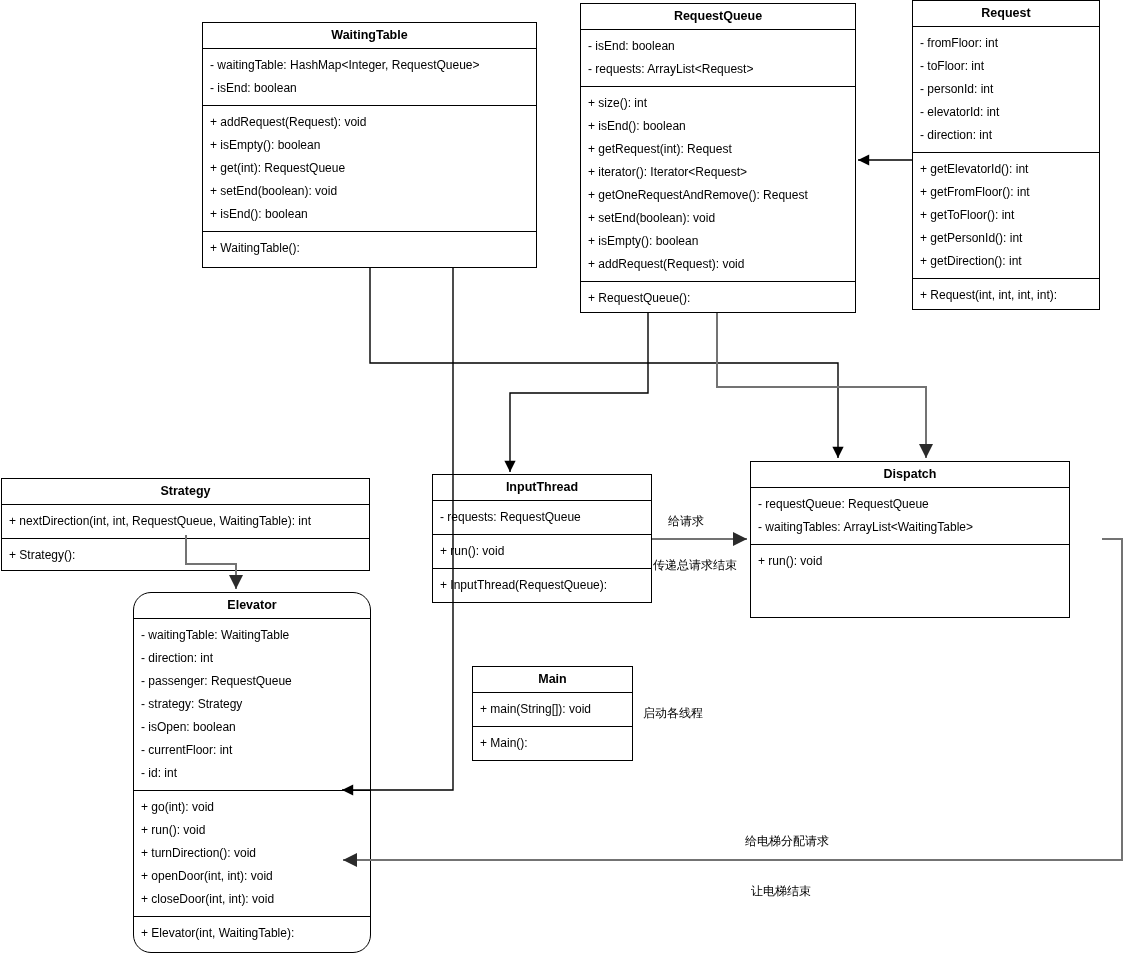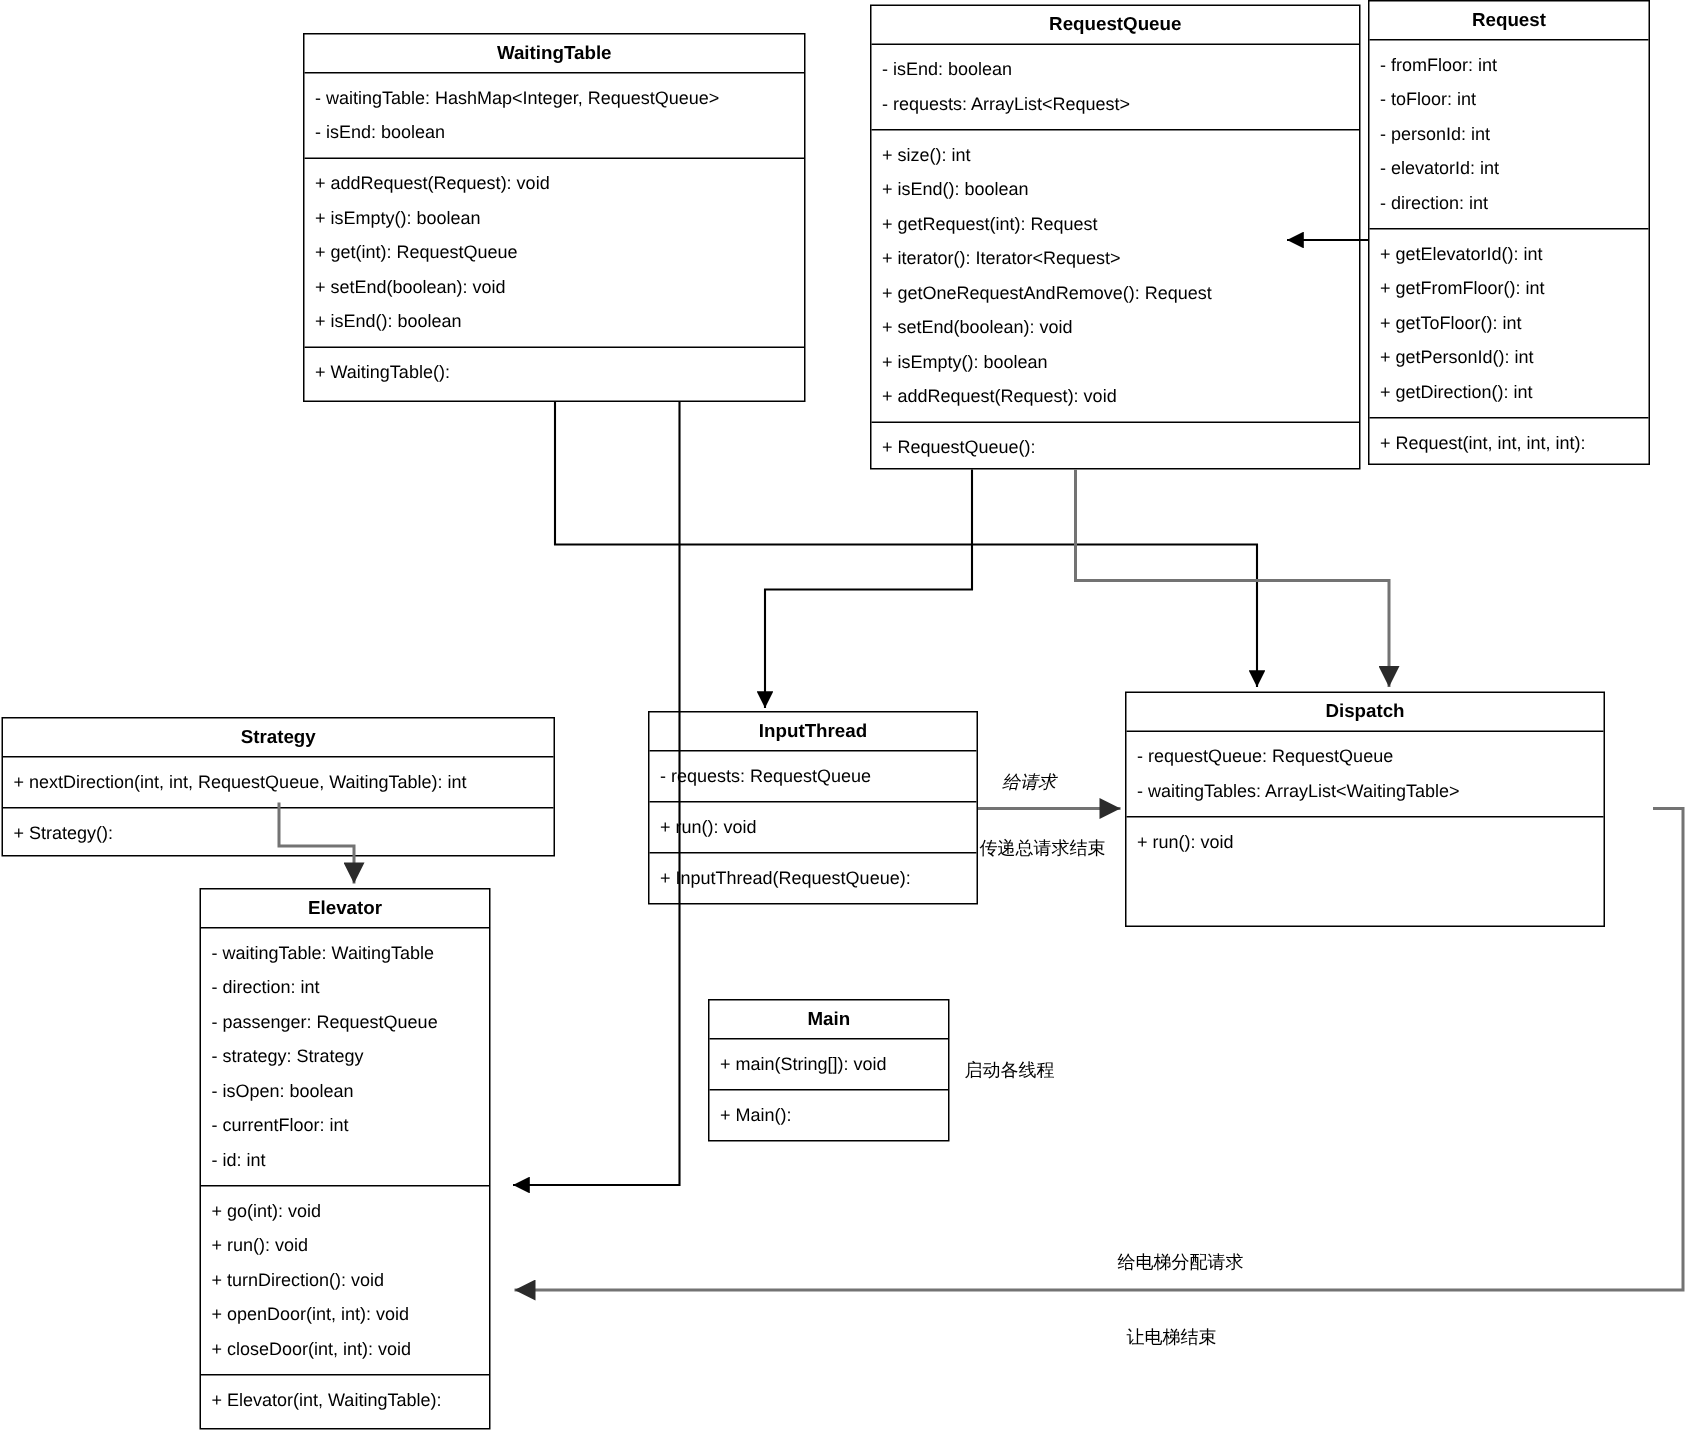--- a/index.html
+++ b/index.html
@@ -29,43 +29,43 @@
     flex:0 0 auto; overflow:hidden;
   }
   .sec.last { flex:1 1 auto; }
   .ln {
     font-size:12px; line-height:23px;
     white-space:nowrap; overflow:hidden;
   }
 
   
   #c-waitingtable { left:202px; top:22px;  width:335px; height:246px; }
-  #c-requestqueue { left:580px; top:3px;   width:327px; height:310px; }
+  #c-requestqueue { left:580px; top:3px;   width:276px; height:310px; }
   #c-request      { left:912px; top:0;   width:188px; height:310px; }
   #c-strategy     { left:1px;   top:442px; width:369px; height:93px;margin-top:36px;  }
   #c-inputthread  { left:432px; top:474px; width:220px; height:129px; }
   #c-dispatch     { left:750px; top:461px; width:320px; height:157px; }
-  #c-elevator     { left:133px; top:592px; width:194px; height:361px; }
+  #c-elevator     { left:133px; top:592px; width:238px; height:361px;border-radius:18px; }
   #c-main         { left:472px; top:666px; width:161px; height:95px;  }
 
   
   #edges {
     position:absolute; left:0; top:0; width:1130px; height:957px;
     z-index:3; pointer-events:none;
   }
   .edge-black { stroke:#000000; stroke-width:1.4; fill:none; }
   .edge-gray  { stroke:#737373; stroke-width:2;   fill:none; }
 
   
   .elabel {
     position:absolute; z-index:4;
     font-size:12px; line-height:14px; white-space:nowrap;
     background:#ffffff;
   }
-  #lbl-give-request   { left:668px; top:514px;font-style:italic; }
+  #lbl-give-request   { left:668px; top:514px; }
   #lbl-pass-total-end { left:653px; top:558px; }
   #lbl-start-threads  { left:643px; top:706px; }
   #lbl-assign-request { left:745px; top:834px;font-family:Liberation Serif, serif; }
   #lbl-let-end        { left:751px; top:884px; }
 </style>
 </head>
 <body>
 
 <div class="canvas">
 

